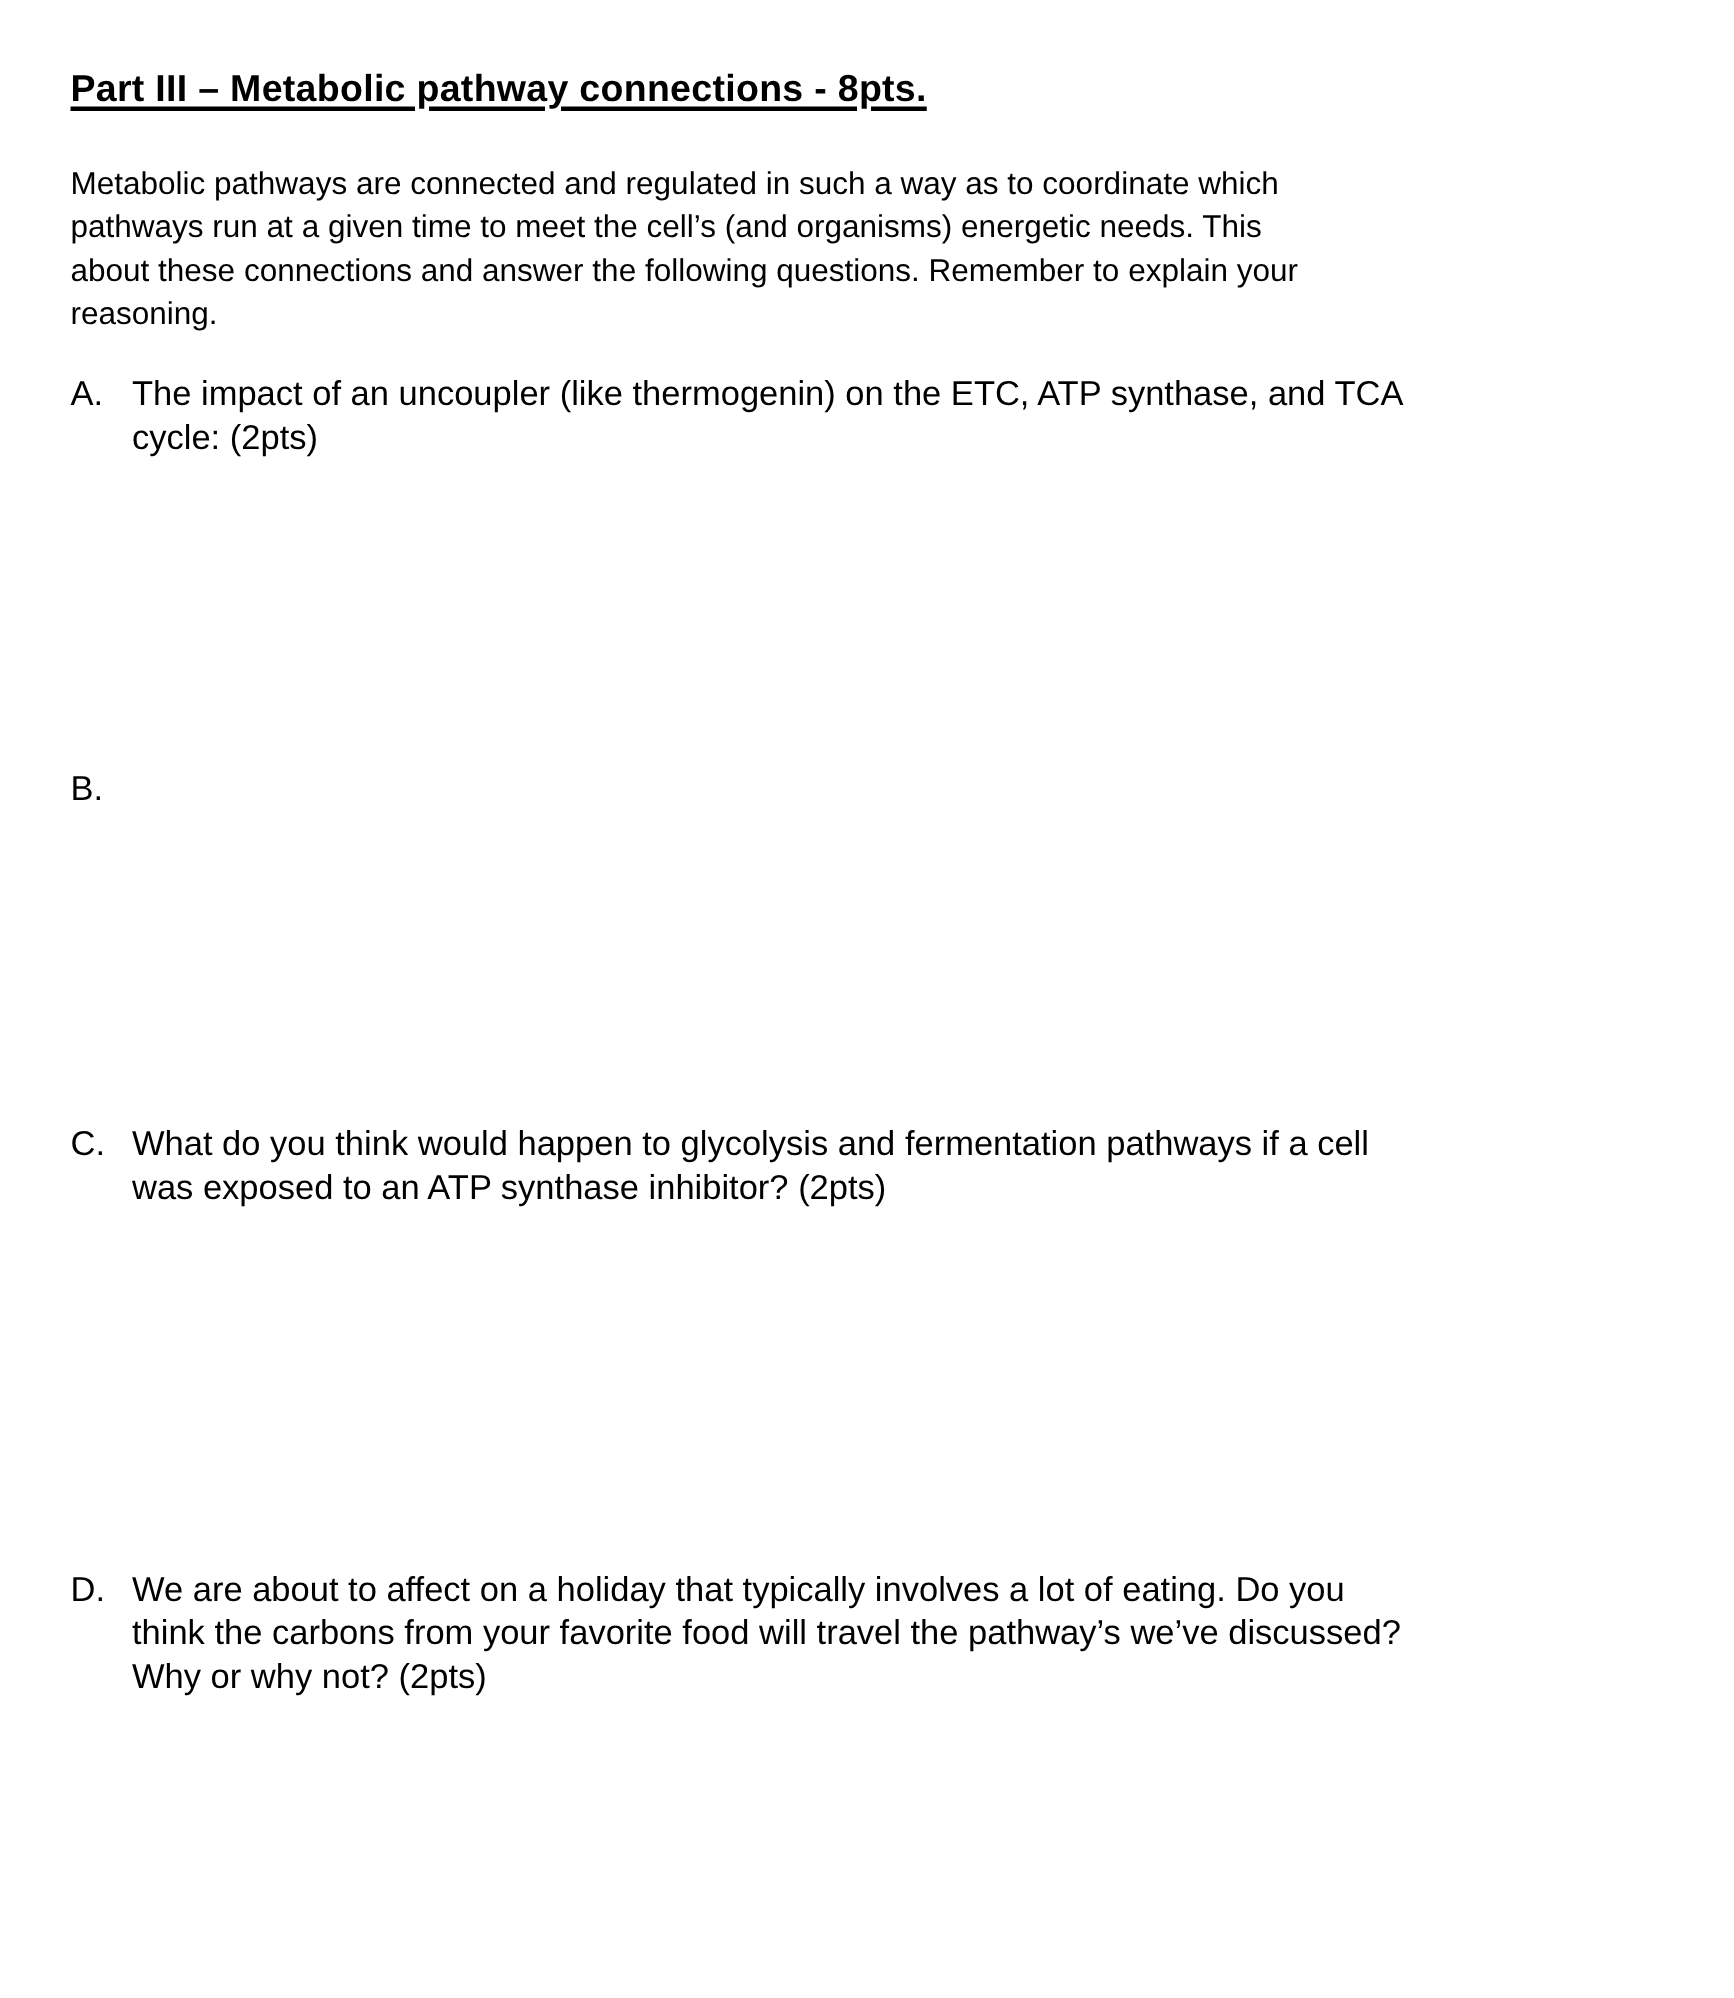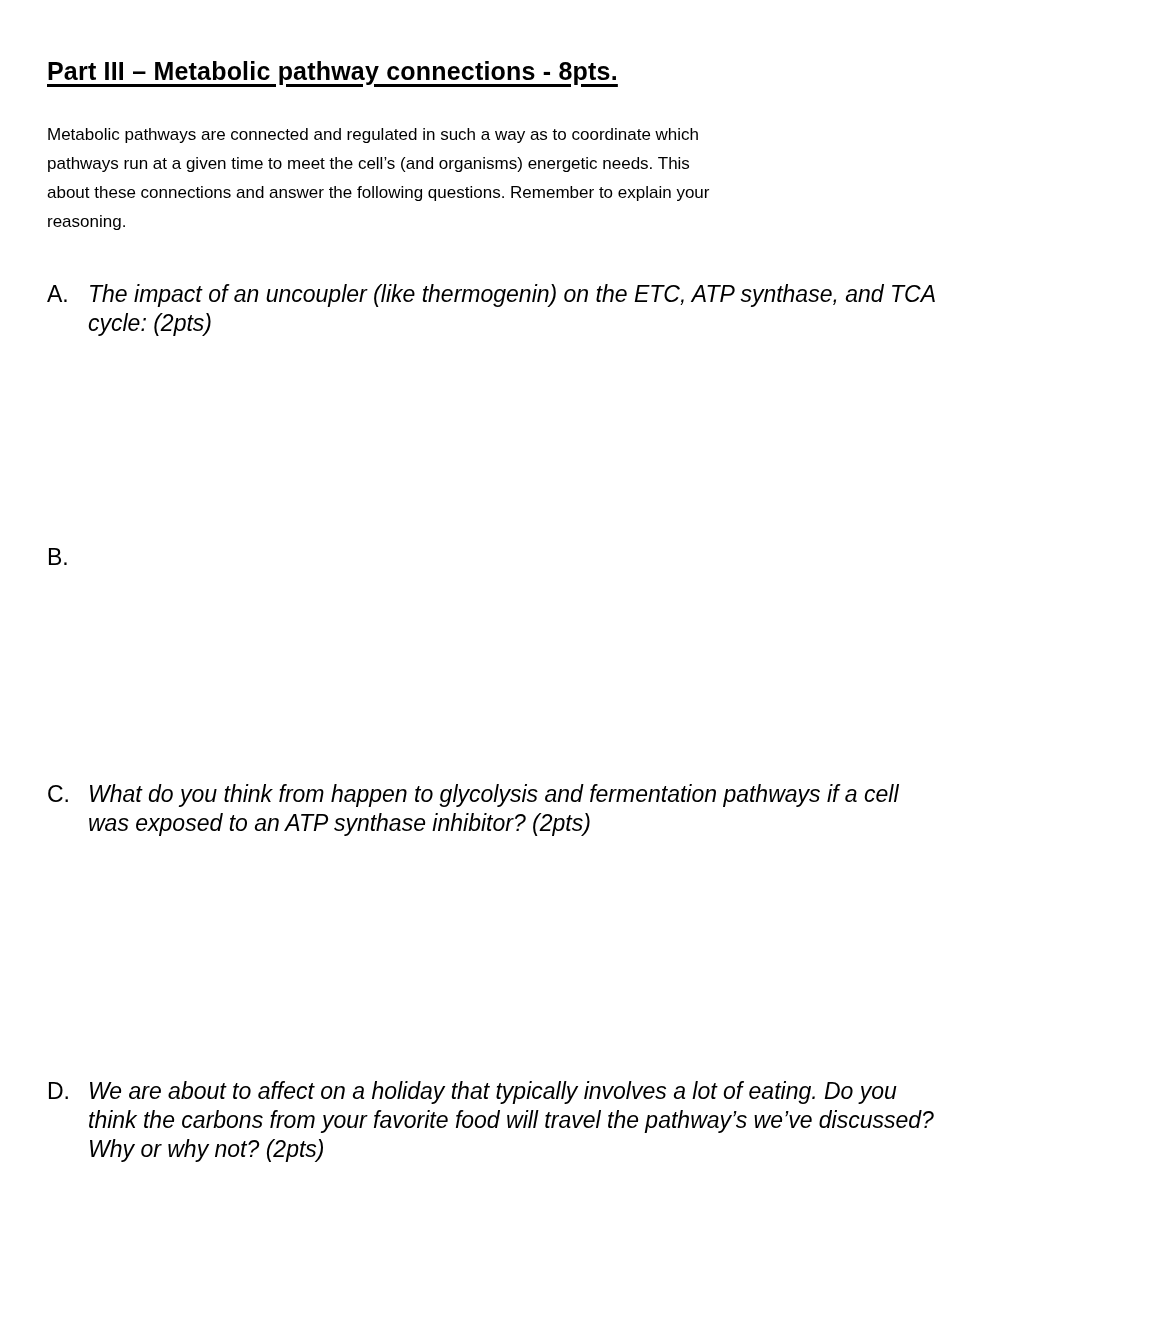--- a/index.html
+++ b/index.html
@@ -17,44 +17,43 @@
     font-family: "Liberation Sans", sans-serif;
     color: #000000;
   }
   .heading {
     font-size: 25px;
     font-weight: bold;
     line-height: 30px;
     text-decoration: underline;
     text-decoration-thickness: 2.5px;
     text-underline-offset: 4px;
-    margin: 16px 0 34px 0;
+    margin: 4px 0 34px 0;
     letter-spacing: 0.2px;
   }
   .intro {
-    font-size: 17px;
+    font-size: 21px;
     line-height: 29px;
     white-space: pre-line;
-    margin: 0 0 44px 0;
+    margin: 0 0 24px 0;
     max-width: 1010px;
   }
   .question {
     display: flex;
     align-items: flex-start;
     font-size: 23px;
     line-height: 29px;
   }
   .q-label {
     flex: 0 0 41px;
     white-space: nowrap;
   }
   .q-text {
     white-space: pre-line;
     max-width: 975px;
-    font-style: italic;
   }
   .q-a { margin-bottom: 205px; }
   .q-b { margin-bottom: 208px; }
   .q-c { margin-bottom: 239px; }
   .q-d { margin-bottom: 0; }
 </style>
 </head>
 <body>
 
 <div class="page">
@@ -71,21 +70,21 @@
     <div class="q-text">The impact of an uncoupler (like thermogenin) on the ETC, ATP synthase, and TCA
 cycle: (2pts)</div>
   </div>
 
   <div class="question q-b">
     <span class="q-label">B.</span>
   </div>
 
   <div class="question q-c">
     <span class="q-label">C.</span>
-    <div class="q-text">What do you think from happen to glycolysis and fermentation pathways if a cell
+    <div class="q-text">What do you think would happen to glycolysis and fermentation pathways if a cell
 was exposed to an ATP synthase inhibitor? (2pts)</div>
   </div>
 
   <div class="question q-d">
     <span class="q-label">D.</span>
     <div class="q-text">We are about to affect on a holiday that typically involves a lot of eating. Do you
 think the carbons from your favorite food will travel the pathway’s we’ve discussed?
 Why or why not? (2pts)</div>
   </div>
 

